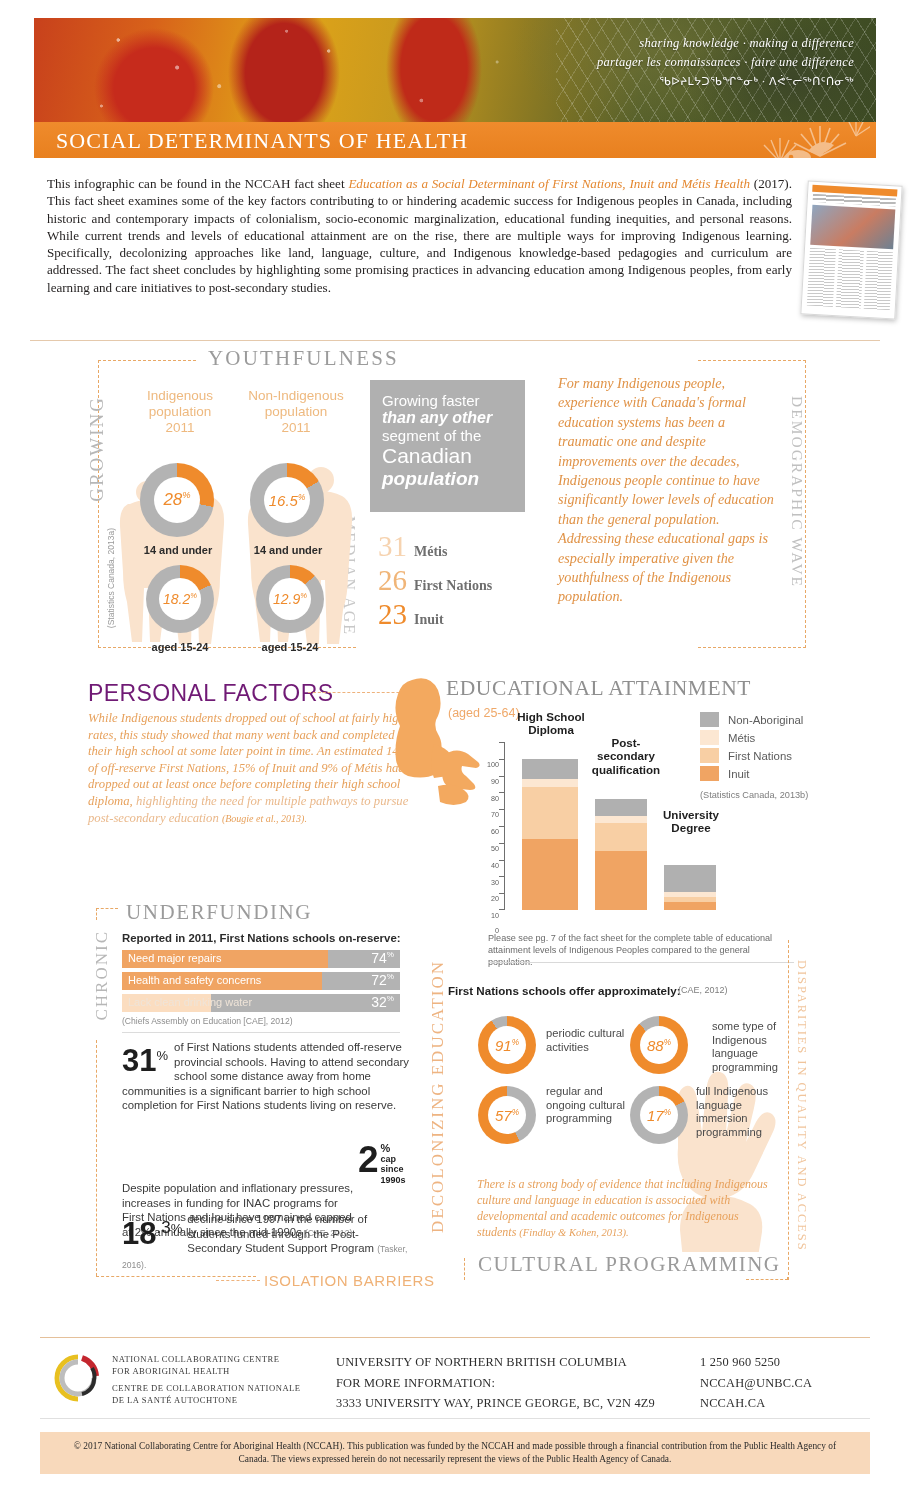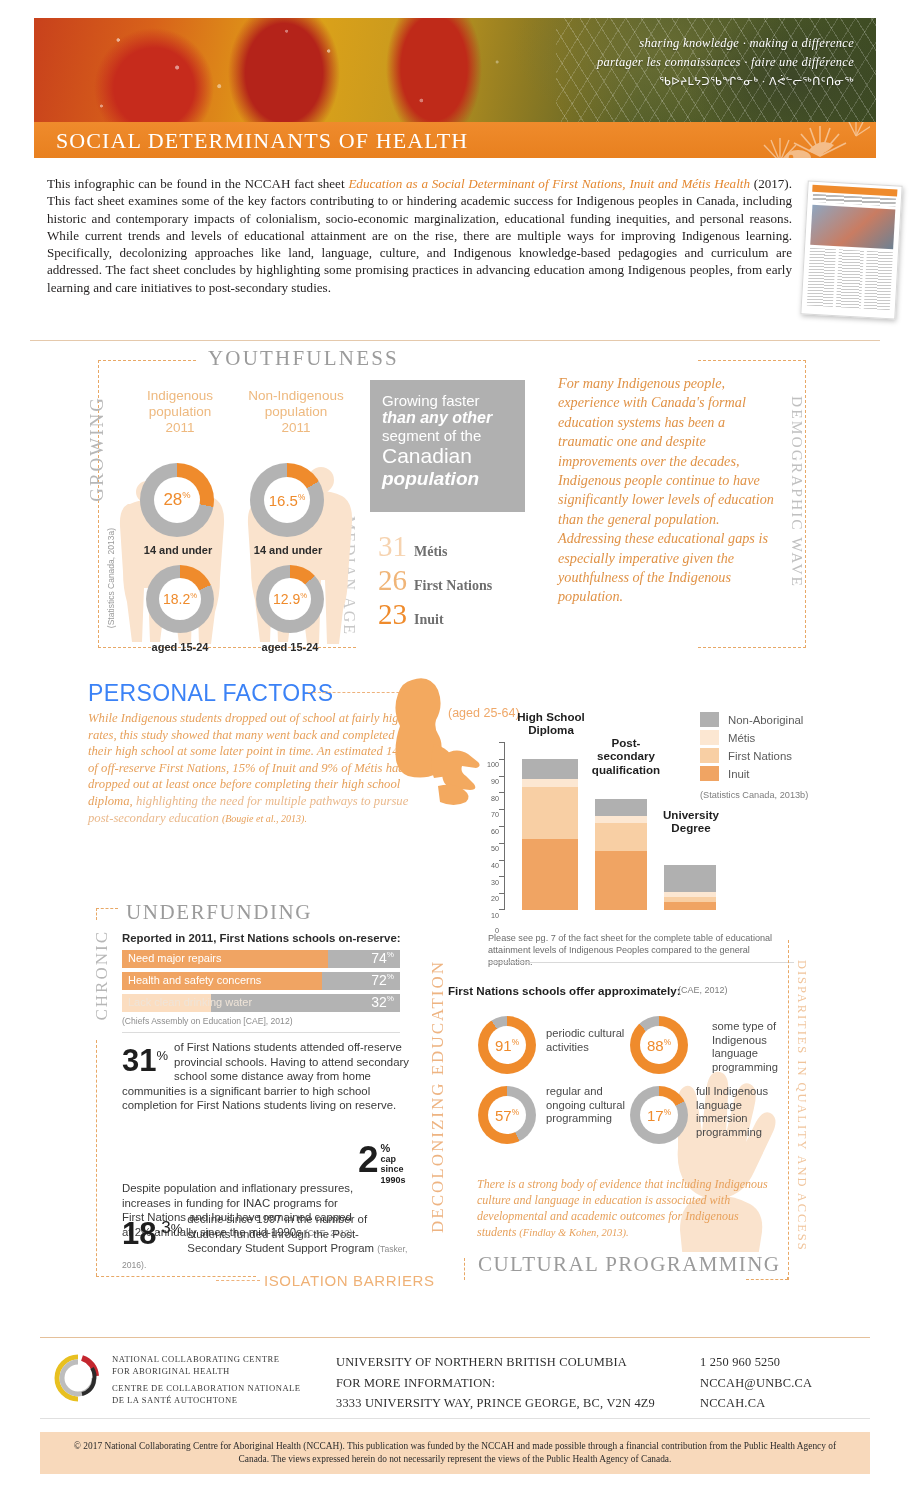--- a/index.html
+++ b/index.html
@@ -97,21 +97,21 @@
   .vlabel {
     position:absolute; writing-mode:vertical-rl; text-orientation:mixed;
     font-family:"Liberation Serif", serif; letter-spacing:2px; color:#b7b7b7;
   }
   .vlabel.rot180 { transform:rotate(180deg); }
   .src-v {
     position:absolute; writing-mode:vertical-rl; transform:rotate(180deg);
     font-size:8.5px; color:#9a9a9a; font-family:"Liberation Sans",sans-serif;
   }
   .col-head { font-size:13.5px; color:#eeb97f; text-align:center; line-height:16px; font-family:"Liberation Sans",sans-serif;}
-  .donut { position:absolute; border-radius:50%; }
+  .donut { position:absolute; border-radius:50%;font-style:italic; }
   .donut .hole {
     position:absolute; border-radius:50%; background:#fff;
     display:flex; align-items:center; justify-content:center;
   }
   .donut .val { color:#ef8b2c; font-family:"Liberation Sans",sans-serif; }
   .donut .val sup { font-size:55%; }
   .under-lab { position:absolute; font-size:11px; font-weight:bold; color:#2b2b2b; text-align:center; }
 
   .growbox {
     position:absolute; left:282px; top:22px; width:155px; height:132px;
@@ -128,21 +128,21 @@
   .medrow .num { font-family:"Liberation Serif",serif; font-size:29px; }
   .medrow .nm { font-family:"Liberation Serif",serif; font-size:14px; font-weight:bold; color:#6f6f6f; }
 
   .wave-text {
     position:absolute; left:470px; top:16px; width:218px;
     font-family:"Liberation Serif",serif; font-style:italic; font-size:14.2px;
     line-height:19.4px; color:#e09246;
   }
 
   
-  .pf-title { position:absolute; left:88px; top:680px; font-size:23px; color:#3b82f6;
+  .pf-title { position:absolute; left:88px; top:680px; font-size:23px; color:#701a75;
               letter-spacing:.4px; font-family:"Liberation Sans",sans-serif; }
   .pf-body { position:absolute; left:88px; top:710px; width:330px;
              font-family:"Liberation Serif",serif; font-style:italic; font-size:12.7px;
              line-height:16.6px; color:#e7a15c; }
   .pf-body .b2 { color:#eab98c; }
   .pf-body .cite { font-size:10px; }
 
   
   .uf-title { position:absolute; left:118px; top:900px; font-family:"Liberation Serif",serif;
               font-size:21px; letter-spacing:1.6px; color:#9b9b9b; background:#fff; padding:0 8px; }
@@ -367,20 +367,21 @@
     <span>While Indigenous students dropped out of school at fairly high rates, this study showed that many went back and completed their high school at some later point in time. An estimated 14% of off-reserve First Nations, 15% of Inuit and 9% of Métis had dropped out at least once before completing their high school diploma, </span><span class="b2">highlighting the need for multiple pathways to pursue post-secondary education </span><span class="cite">(Bougie et al., 2013).</span>
   </div>
 
   <svg style="position:absolute; left:382px; top:672px; width:78px; height:120px;" viewBox="0 0 78 120">
     <g fill="#f3a95f">
       <path d="M30,8 q18,-6 26,10 q6,16 -2,30 q-2,8 2,14 q6,10 2,22 l-4,18 q-12,6 -28,2 q-10,-4 -12,-16 q-2,-18 4,-34 q-8,-16 -2,-32 q4,-12 14,-14 z"></path>
       <path d="M52,72 q16,4 20,18 q2,10 -6,14 l-14,2 q-6,-14 0,-34 z"></path>
     </g>
   </svg>
 
+  <div class="ea-title">EDUCATIONAL ATTAINMENT</div>
   <div class="ea-sub">(aged 25-64)</div>
 
   <div class="legend">
     <div class="li">
       <span class="sw" style="background:#b0b0b0;"></span>
       <span class="lt">Non-Aboriginal</span>
     </div>
     <div class="li">
       <span class="sw" style="background:#fce7d2;"></span>
       <span class="lt">Métis</span>

